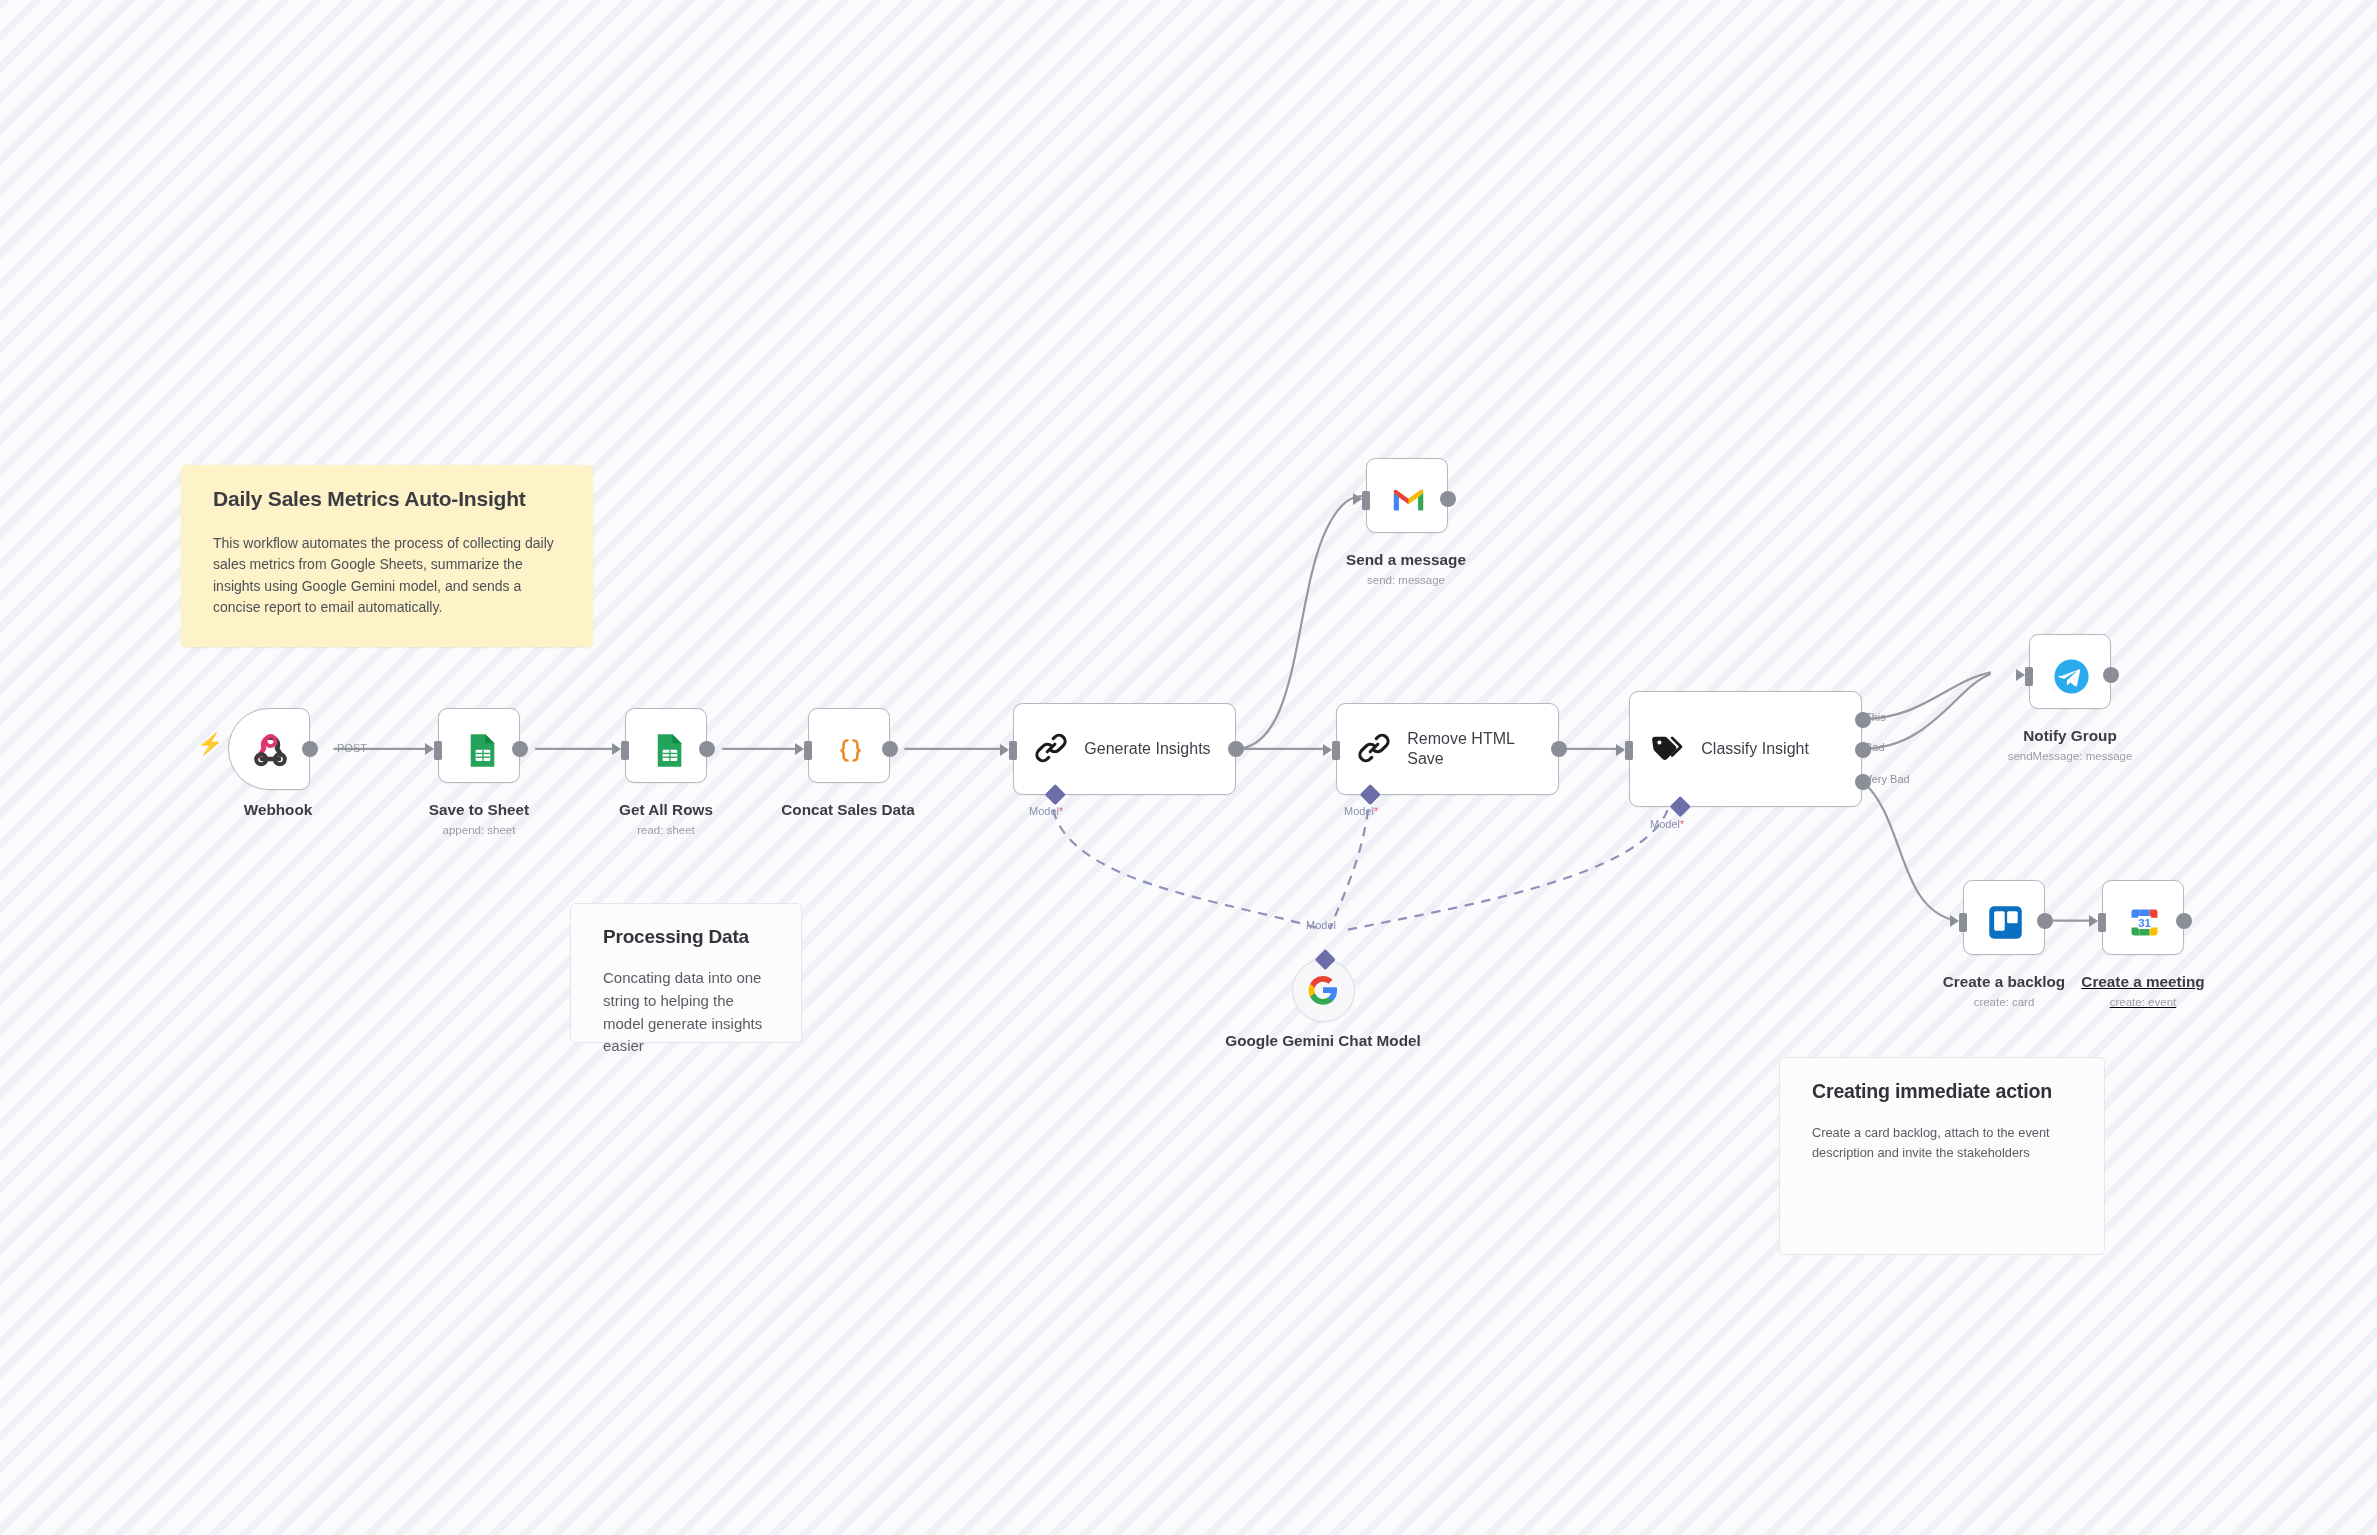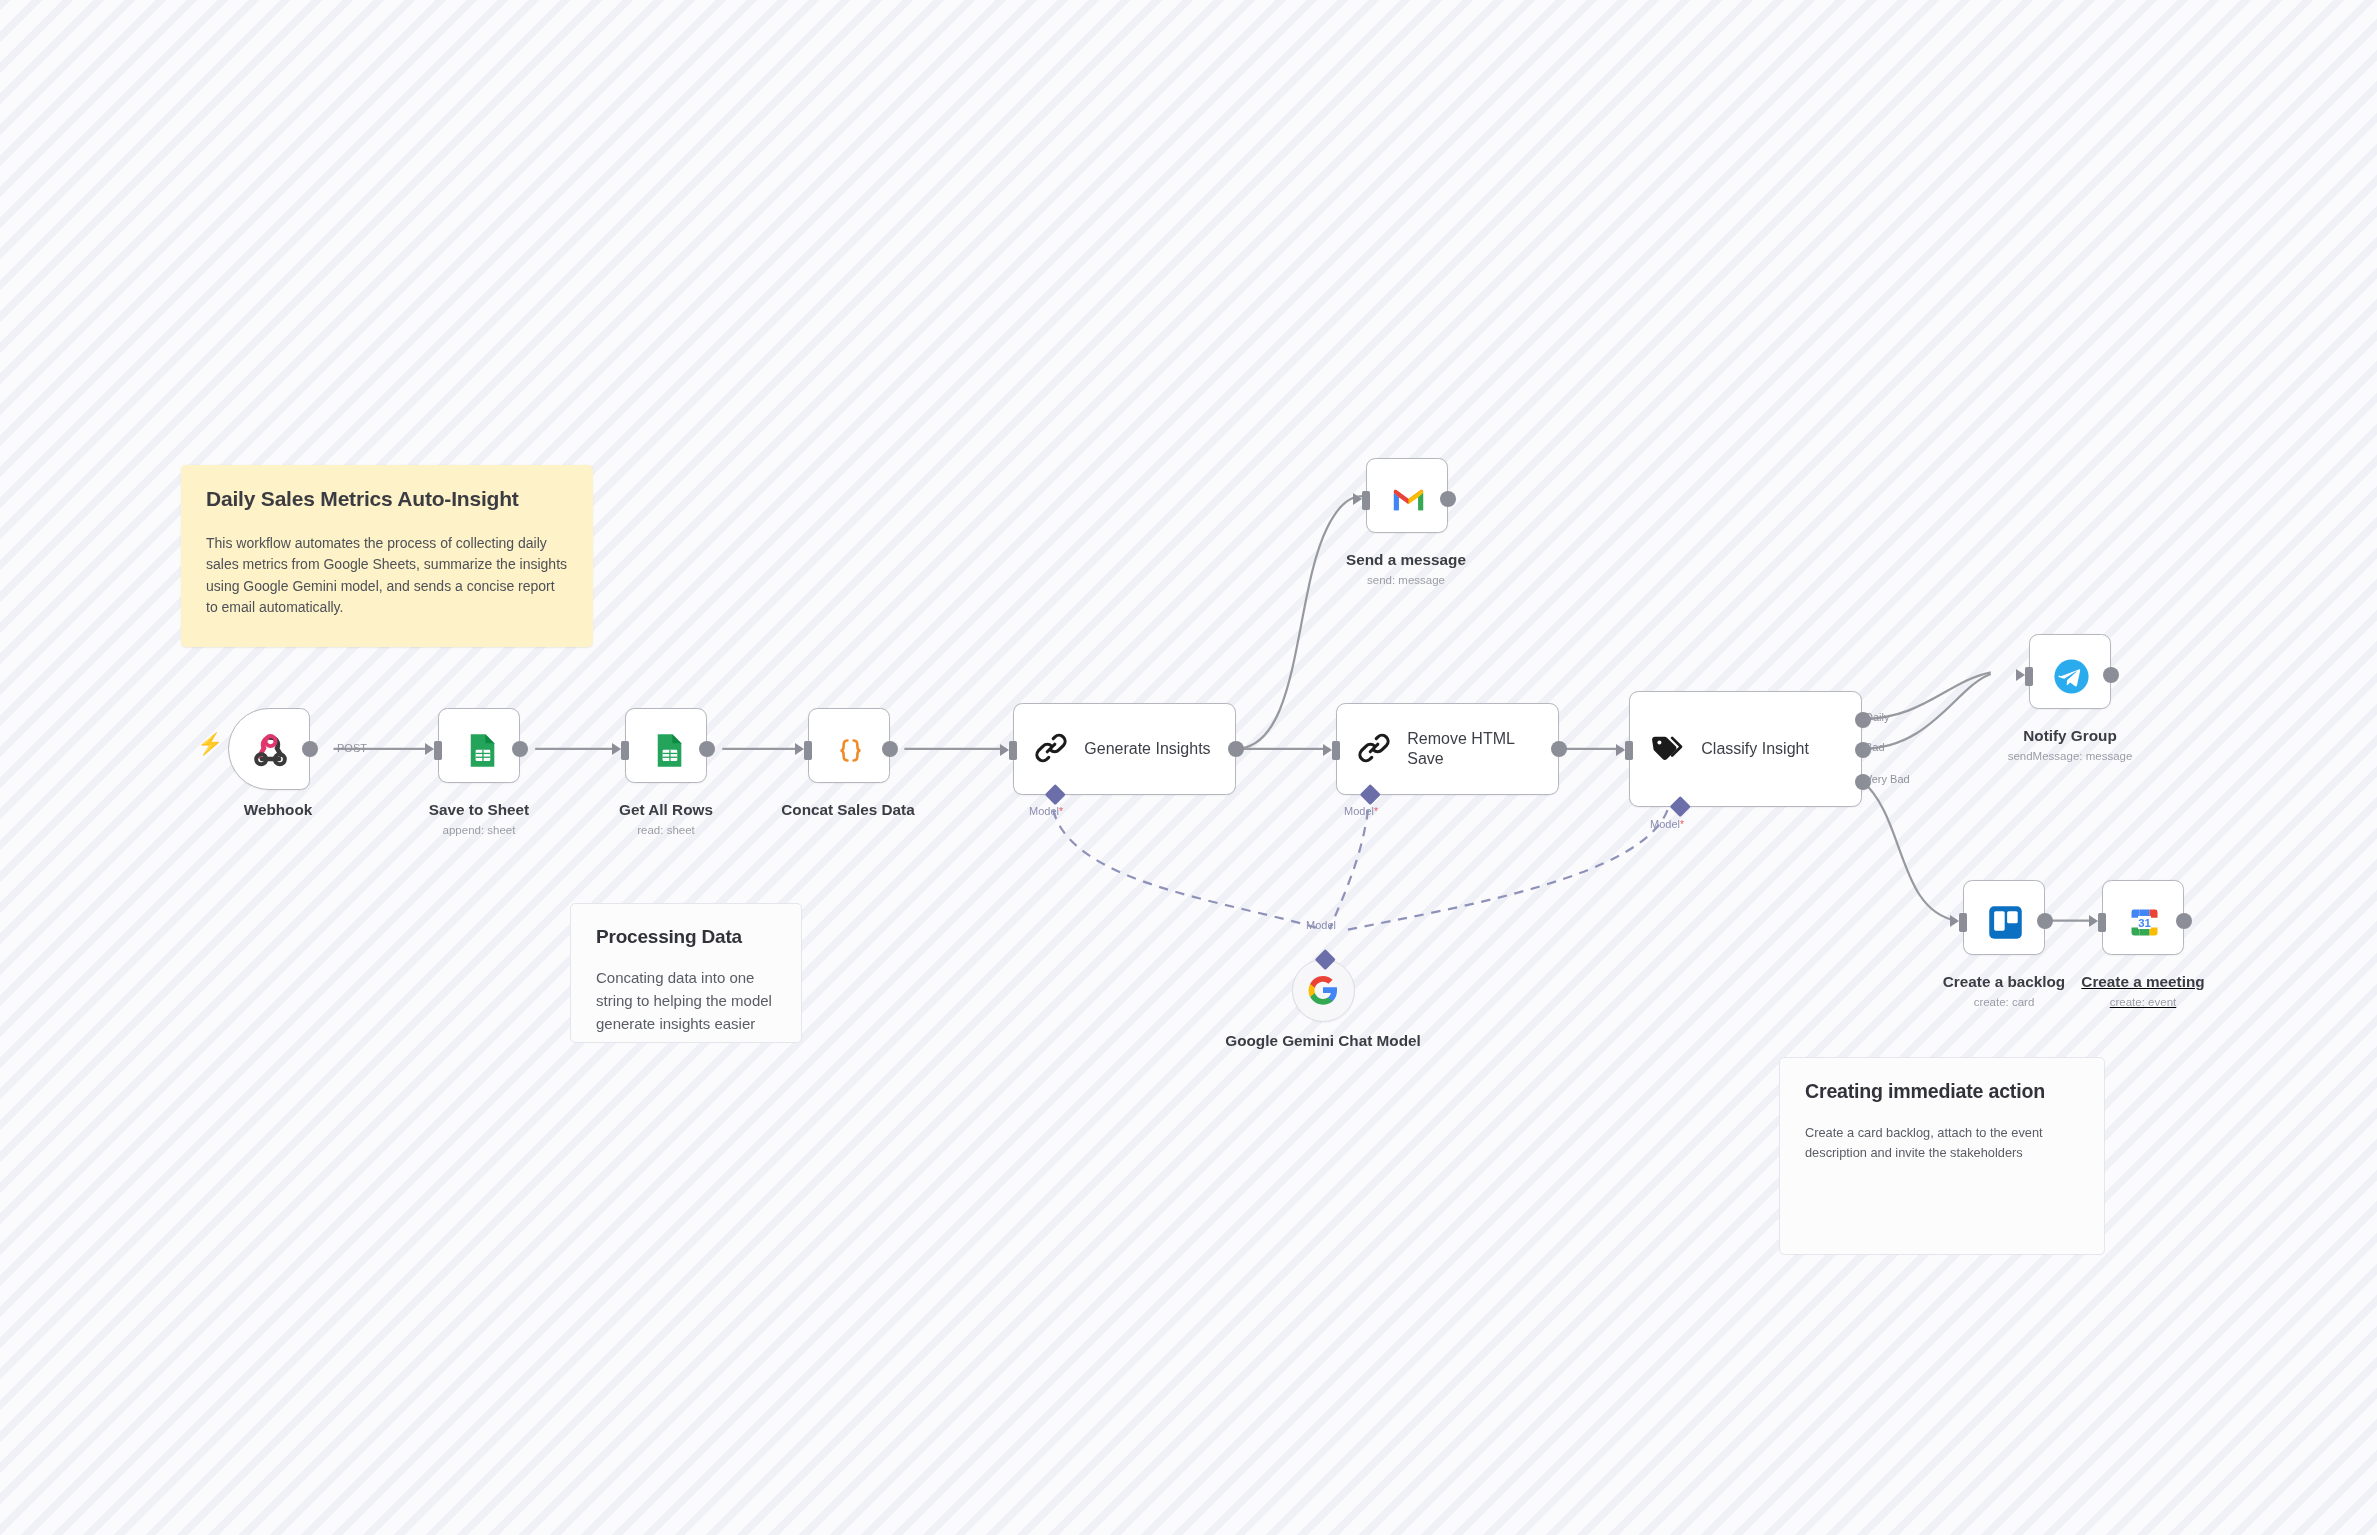--- a/index.html
+++ b/index.html
@@ -37,21 +37,21 @@
     width: 2377px;
     height: 1536px;
     pointer-events: none;
   }
 
   
   .sticky {
     position: absolute;
     box-sizing: border-box;
     border-radius: 5.1px;
-    padding: 22px 24px 19px 25px;
+    padding: 22px 24px 19px 32px;
   }
   .sticky.yellow {
     background: #fdf2c8;
     box-shadow: 0 0.9px 1.7px rgba(80,70,30,0.10);
   }
   .sticky.plain {
     background: #fcfcfd;
     border: 0.9px solid #e4e6ec;
   }
   .sticky-title {
@@ -357,21 +357,21 @@
         <path d="M30 11.5l11.5 11.5L30 34.5" fill="none" stroke="#ffffff" stroke-width="1.6" stroke-linecap="round" stroke-linejoin="round" opacity="0"></path>
       </svg>
     </span>
     <span class="node-inline-label" style="max-width:145px;">Classify Insight</span>
     <div class="port-in" style="left:-5.1px; top:49px;"></div>
     <div class="port-out" style="left:225px; top:20.4px;"></div>
     <div class="port-out" style="left:225px; top:50px;"></div>
     <div class="port-out" style="left:225px; top:82px;"></div>
     <div class="port-diamond" style="left:43px; top:107px;"></div>
   </div>
-  <div class="port-label" style="left:1865px; top:711px;">Daily</div>
+  <div class="port-label" style="left:1865px; top:711px;">This</div>
   <div class="port-label" style="left:1865px; top:741px;">Bad</div>
   <div class="port-label" style="left:1865px; top:773px;">Very Bad</div>
   <div class="port-label model" style="left:1650px; top:818px;">
     <span>Model</span><span class="req">*</span>
   </div>
 
   <div class="node square" style="left:1366px; top:458px;">
     <div class="node-icon-center">
       <svg width="39" height="39" viewBox="0 0 48 48">
         <path d="M6 14v22h6V20l12 9 12-9v16h6V14l-4-3-14 10.5L10 11z" fill="#ffffff"></path>

